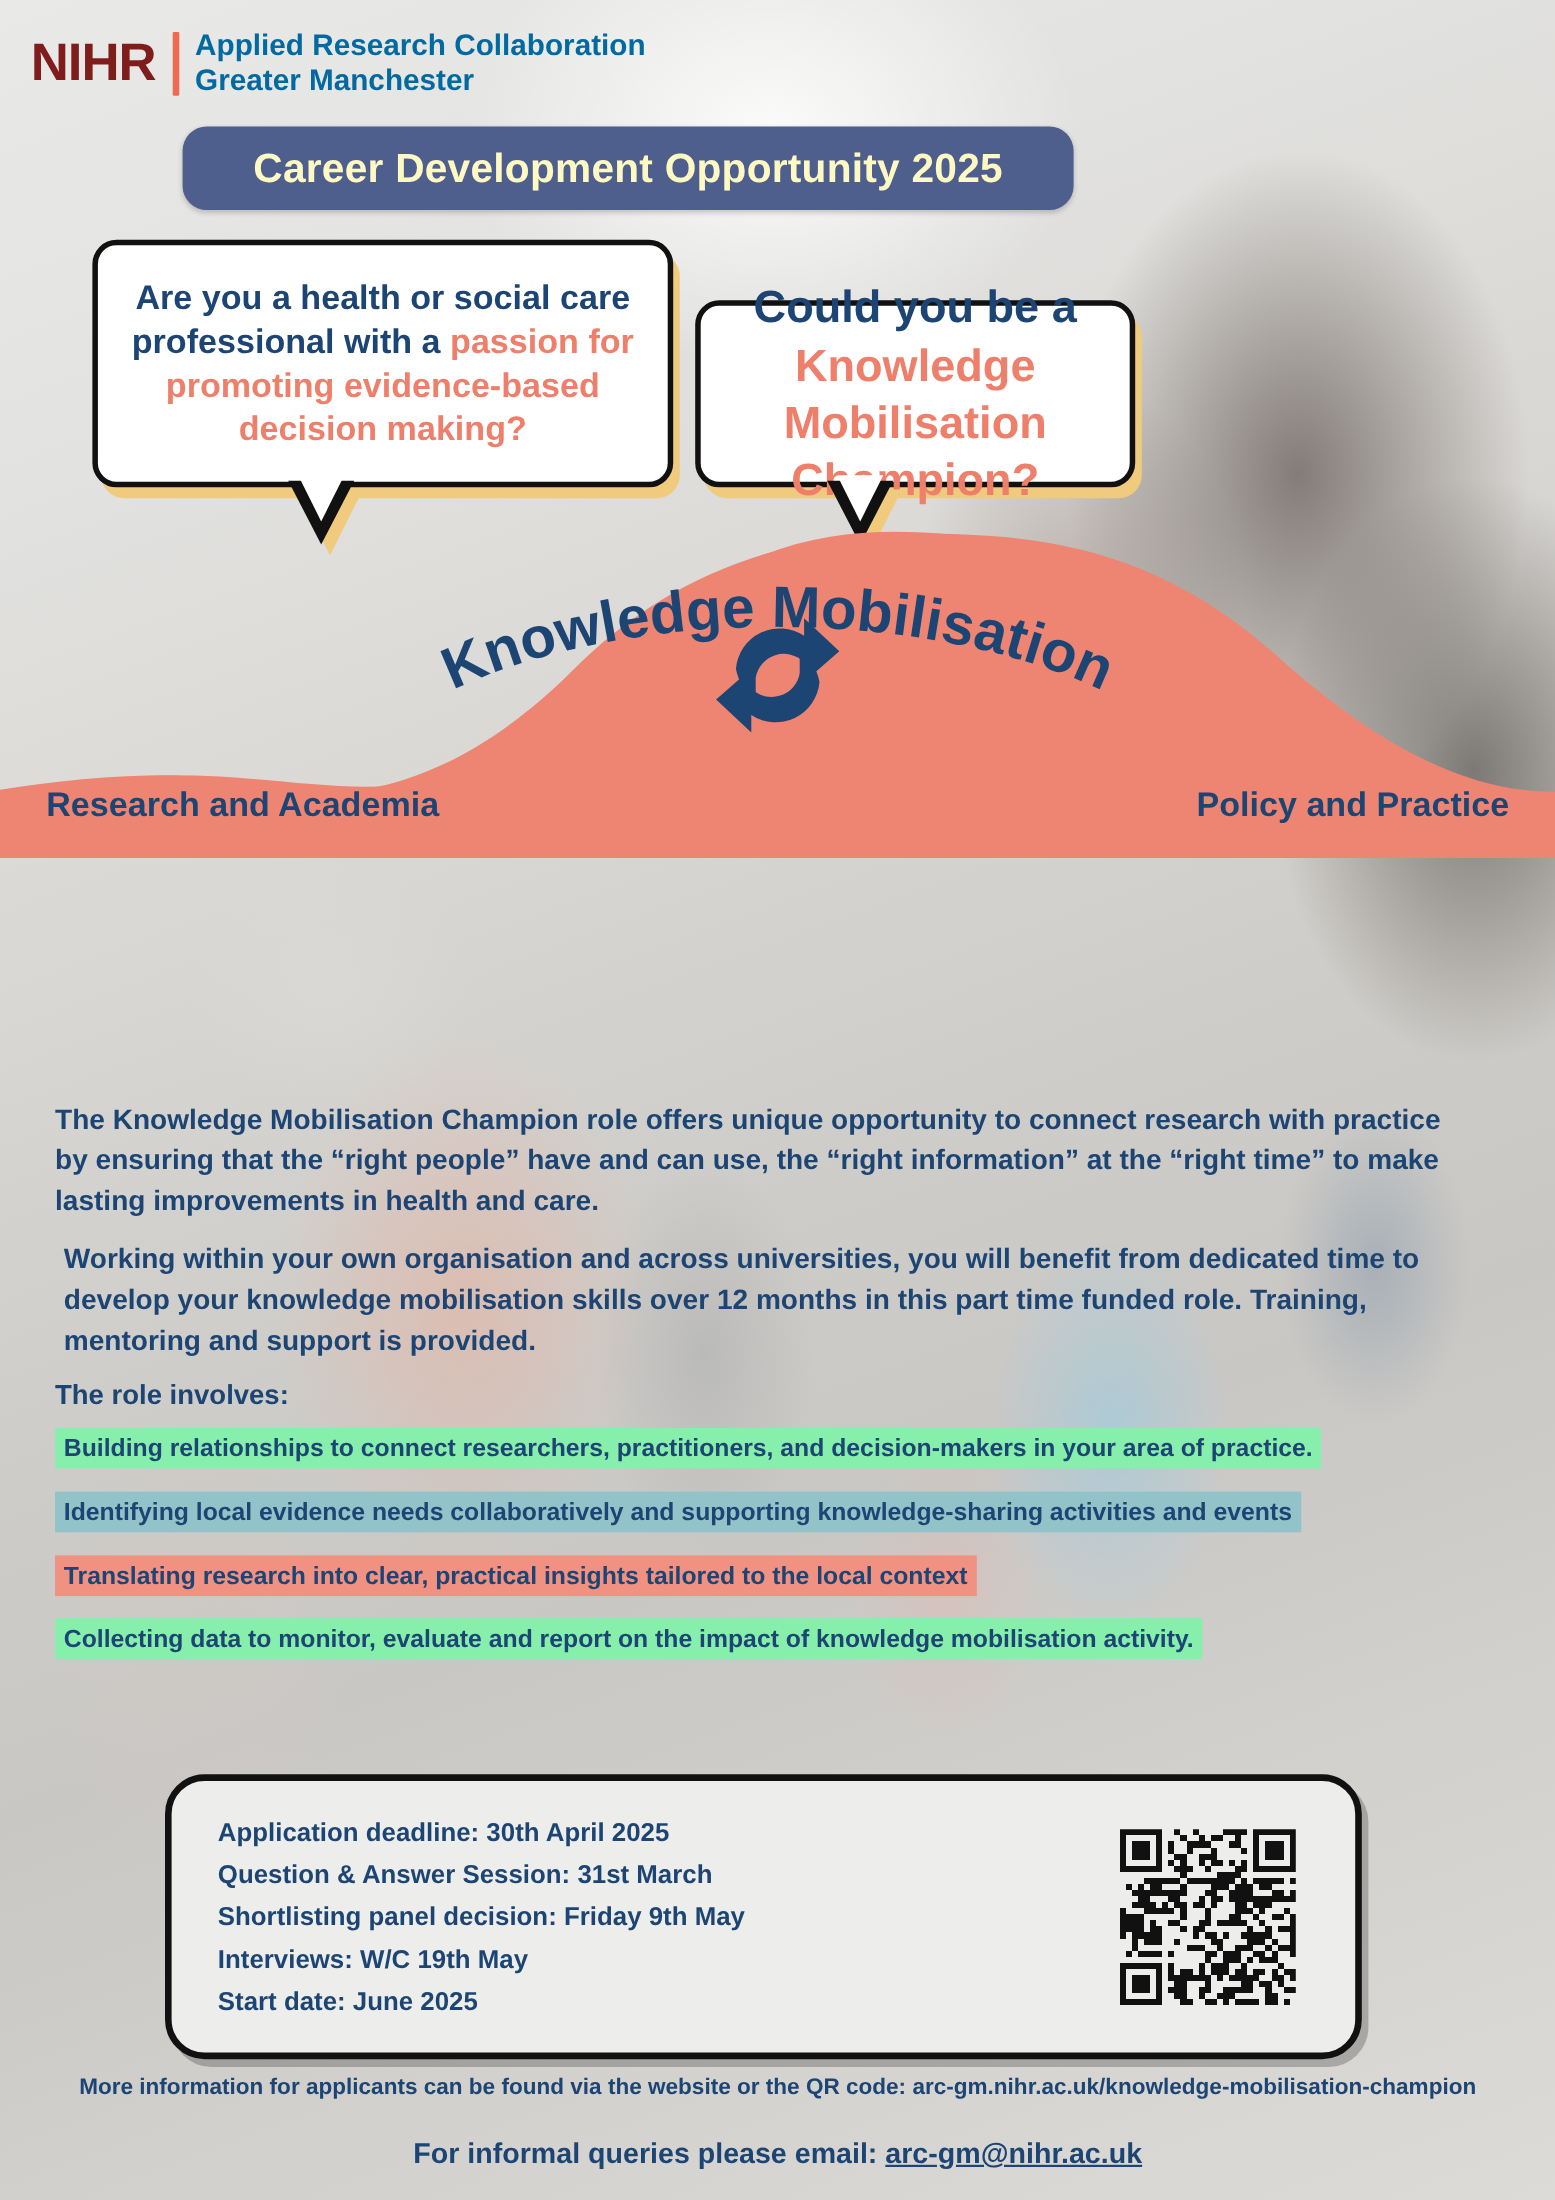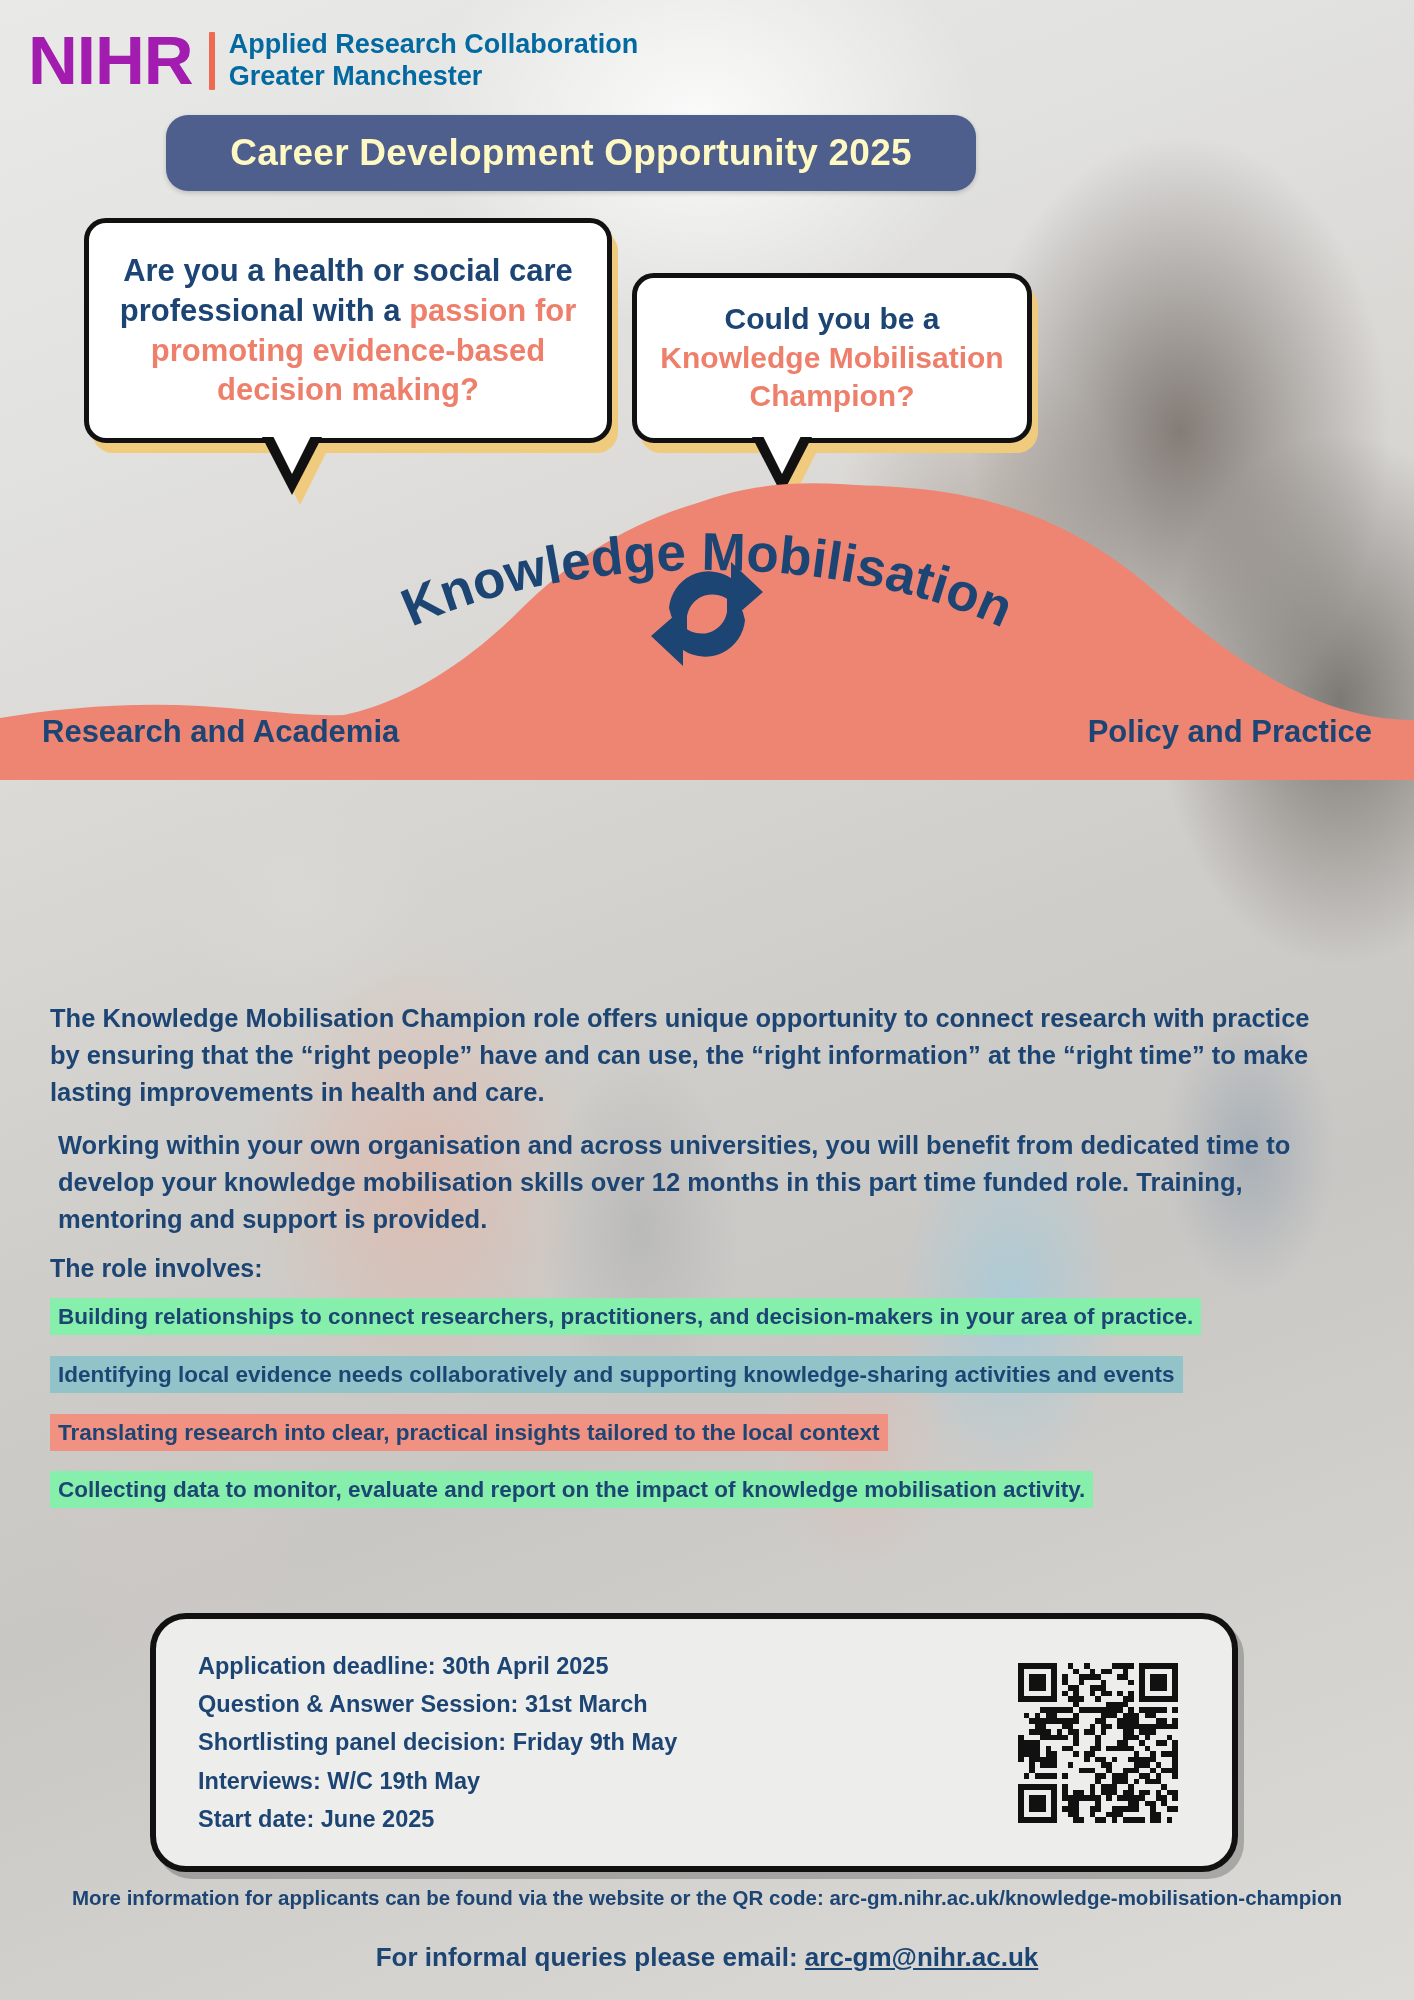--- a/index.html
+++ b/index.html
@@ -30,21 +30,21 @@
     background:
       radial-gradient(ellipse 120px 200px at 1250px 1150px, rgba(90,120,150,.30), rgba(0,0,0,0) 72%),
       radial-gradient(ellipse 120px 180px at 860px 1450px, rgba(230,180,170,.35), rgba(0,0,0,0) 72%),
       radial-gradient(ellipse 180px 160px at 300px 900px, rgba(220,218,214,.6), rgba(0,0,0,0) 72%);
   }
 
   
   .logo{position:absolute;left:28px;top:26px;display:flex;align-items:center;}
   .logo-nihr{
     font-family:"Liberation Sans", sans-serif;
-    font-weight:bold;font-size:69px;letter-spacing:-1px;color:#a21caf;line-height:1;
+    font-weight:bold;font-size:48px;letter-spacing:-1px;color:#7f1d1d;line-height:1;
   }
   .logo-bar{width:6px;height:58px;background:#ef6a53;margin:0 14px 0 16px;border-radius:1px;}
   .logo-txt{color:#0369a1;font-weight:bold;font-size:27px;line-height:1.18;}
 
   
   .banner{
     position:absolute;left:166px;top:115px;width:810px;height:76px;
     background:#4e5e8d;border-radius:22px;
     display:flex;align-items:center;justify-content:center;
     box-shadow:0 2px 5px rgba(0,0,0,.18);
@@ -55,21 +55,21 @@
   .bubble{
     position:absolute;background:#fff;border:5px solid #111;border-radius:22px;
     box-shadow:7px 11px 0 -1px #f0cb7e;
     display:flex;align-items:center;justify-content:center;text-align:center;
     box-sizing:border-box;
   }
   #bubble1{left:84px;top:218px;width:528px;height:225px;padding:0 16px;}
   #bubble2{left:632px;top:273px;width:400px;height:170px;padding:0 18px;}
   .bubble p{margin:0;font-weight:bold;color:#1d4574;line-height:1.28;}
   #bubble1 p{font-size:31px;}
-  #bubble2 p{font-size:30px;}
+  #bubble2 p{font-size:41px;}
   .coral{color:#ee7f6b;}
   .tail-shadow{
     position:absolute;width:0;height:0;
     border-left:30px solid transparent;border-right:30px solid transparent;
     border-top:60px solid #f0cb7e;
   }
   .tail-black{
     position:absolute;width:0;height:0;
     border-left:30px solid transparent;border-right:30px solid transparent;
     border-top:58px solid #111;

